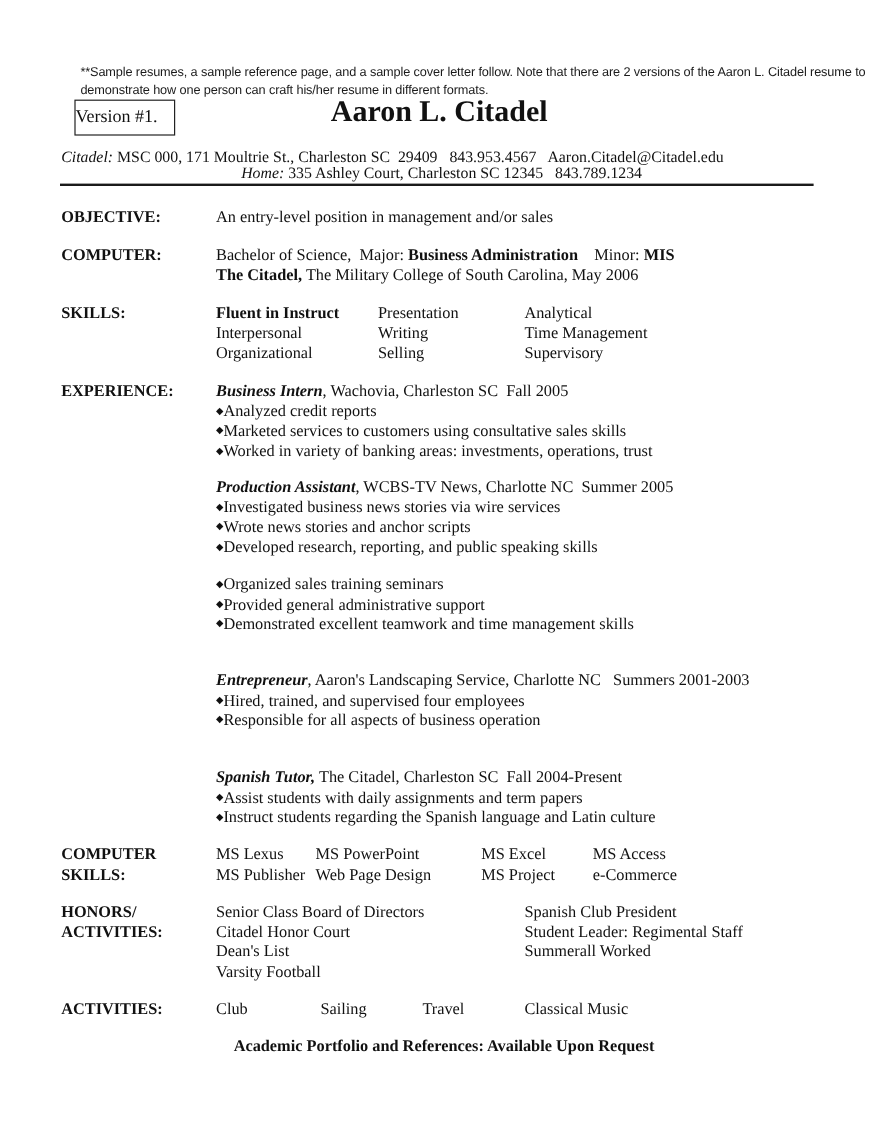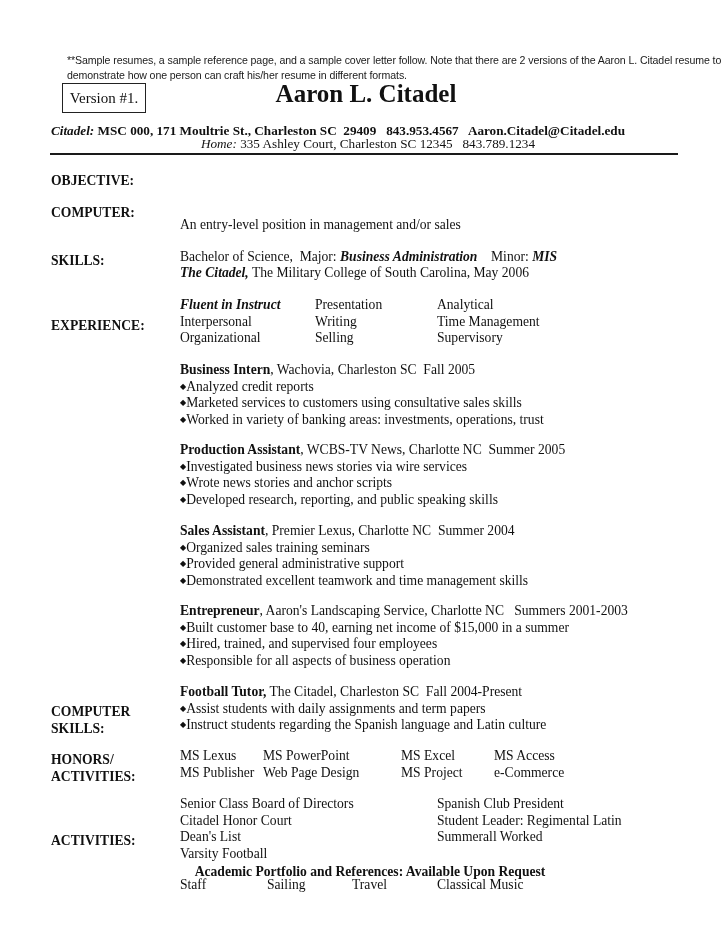--- a/index.html
+++ b/index.html
@@ -3,31 +3,31 @@
 <meta charset="utf-8">
 <style>
   html, body { margin: 0; padding: 0; background: #ffffff; }
   body { width: 728px; height: 942px; position: relative; overflow: hidden; color: #111; }
   .serif { font-family: "Liberation Serif", "DejaVu Serif", serif; }
   .sans { font-family: "Liberation Sans", "DejaVu Sans", sans-serif; }
   .abs { position: absolute; white-space: nowrap; }
 
   .note { left: 67px; top: 53px; font-size: 10.6px; line-height: 15px; color: #1a1a1a; letter-spacing: -0.1px; }
   .version-box { left: 62px; top: 83px; width: 84px; height: 30px; border: 1.3px solid #222; box-sizing: border-box;
-                 font-size: 15px; line-height: 28px; text-align: center; }
+                 font-size: 15px; line-height: 28px; text-align: left; }
   .name { left: 0; width: 728px; top: 78px; text-align: center; font-size: 25px; font-weight: bold; line-height: 32px; padding-left: 2px; }
-  .contact1 { left: 51px; top: 123px; font-size: 13.2px; line-height: 16px; font-weight: bold; }
+  .contact1 { left: 51px; top: 123px; font-size: 13.2px; line-height: 16px; }
   .contact2 { left: 0; width: 728px; top: 136px; text-align: center; font-size: 13.2px; line-height: 16px; padding-left: 4px; }
   .rule { left: 50px; top: 153px; width: 628px; height: 2px; background: #1a1a1a; }
 
   .sec-label { left: 51px; font-size: 13.6px; font-weight: bold; line-height: 16.5px; }
-  .txt { font-size: 13.6px; line-height: 16.5px; margin-top: 44px; }
-  b { font-weight: bold; font-style: italic; }
+  .txt { font-size: 13.6px; line-height: 16.5px; }
+  b { font-weight: bold; }
   i { font-style: italic; }
-  .job-title { font-weight: bold; }
+  .job-title { font-weight: bold; font-style: italic; }
   .footer { left: 0; width: 728px; top: 864px; text-align: center; font-size: 13.6px; font-weight: bold; line-height: 16px; padding-left: 6px; }
 </style>
 </head>
 <body>
 
 <div class="abs sans note">
   <div>**Sample resumes, a sample reference page, and a sample cover letter follow.  Note that there are 2 versions of the Aaron L. Citadel resume to</div>
   <div>demonstrate how one person can craft his/her resume in different formats.</div>
 </div>
 
@@ -71,35 +71,33 @@
 </div>
 
 <div class="abs serif txt" style="left:180px; top:398px">
   <div><span class="job-title">Production Assistant</span><span style="white-space:pre">, WCBS-TV News, Charlotte NC  Summer 2005</span></div>
   <div><span style="font-size:8px;vertical-align:2px">◆</span><span>Investigated business news stories via wire services</span></div>
   <div><span style="font-size:8px;vertical-align:2px">◆</span><span>Wrote news stories and anchor scripts</span></div>
   <div><span style="font-size:8px;vertical-align:2px">◆</span><span>Developed research, reporting, and public speaking skills</span></div>
 </div>
 
 <div class="abs serif txt" style="left:180px; top:479px">
-  <div><span class="job-title">Sales Assistant</span><span style="white-space:pre">, Premier Lexus, Charlotte NC  Summer 2004</span></div>
   <div><span style="font-size:8px;vertical-align:2px">◆</span><span>Organized sales training seminars</span></div>
   <div><span style="font-size:8px;vertical-align:2px">◆</span><span>Provided general administrative support</span></div>
   <div><span style="font-size:8px;vertical-align:2px">◆</span><span>Demonstrated excellent teamwork and time management skills</span></div>
 </div>
 
 <div class="abs serif txt" style="left:180px; top:559px">
   <div><span class="job-title">Entrepreneur</span><span style="white-space:pre">, Aaron's Landscaping Service, Charlotte NC   Summers 2001-2003</span></div>
-  <div><span style="font-size:8px;vertical-align:2px">◆</span><span>Built customer base to 40, earning net income of $15,000 in a summer</span></div>
   <div><span style="font-size:8px;vertical-align:2px">◆</span><span>Hired, trained, and supervised four employees</span></div>
   <div><span style="font-size:8px;vertical-align:2px">◆</span><span>Responsible for all aspects of business operation</span></div>
 </div>
 
 <div class="abs serif txt" style="left:180px; top:640px">
-  <div><span class="job-title">Football Tutor,</span><span style="white-space:pre"> The Citadel, Charleston SC  Fall 2004-Present</span></div>
+  <div><span class="job-title">Spanish Tutor,</span><span style="white-space:pre"> The Citadel, Charleston SC  Fall 2004-Present</span></div>
   <div><span style="font-size:8px;vertical-align:2px">◆</span><span>Assist students with daily assignments and term papers</span></div>
   <div><span style="font-size:8px;vertical-align:2px">◆</span><span>Instruct students regarding the Spanish language and Latin culture</span></div>
 </div>
 
 <div class="abs serif sec-label" style="top:704px">
   <div>COMPUTER</div>
   <div>SKILLS:</div>
 </div>
 <div class="abs serif txt" style="left:180px; top:704px">
   <div>MS Lexus</div>
@@ -123,23 +121,23 @@
   <div>ACTIVITIES:</div>
 </div>
 <div class="abs serif txt" style="left:180px; top:752px">
   <div>Senior Class Board of Directors</div>
   <div>Citadel Honor Court</div>
   <div>Dean's List</div>
   <div>Varsity Football</div>
 </div>
 <div class="abs serif txt" style="left:437px; top:752px">
   <div>Spanish Club President</div>
-  <div>Student Leader: Regimental Latin</div>
+  <div>Student Leader: Regimental Staff</div>
   <div>Summerall Worked</div>
 </div>
 
 <div class="abs serif sec-label" style="top:833px">ACTIVITIES:</div>
-<div class="abs serif txt" style="left:180px; top:833px">Staff</div>
+<div class="abs serif txt" style="left:180px; top:833px">Club</div>
 <div class="abs serif txt" style="left:267px; top:833px">Sailing</div>
 <div class="abs serif txt" style="left:352px; top:833px">Travel</div>
 <div class="abs serif txt" style="left:437px; top:833px">Classical Music</div>
 
 <div class="abs serif footer">Academic Portfolio and References:  Available Upon Request</div>
 
 </body></html>

